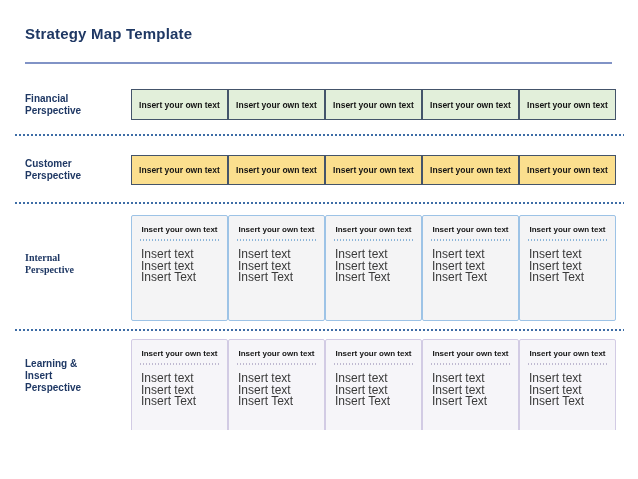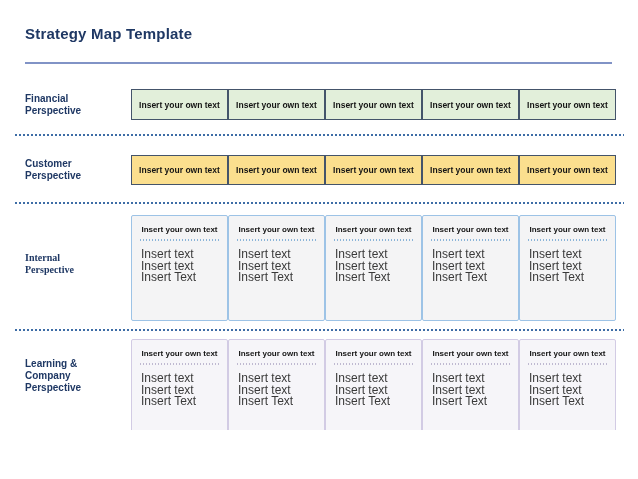--- a/index.html
+++ b/index.html
@@ -174,21 +174,21 @@
       <div class="card-line">Insert text</div>
       <div class="card-line">Insert text</div>
       <div class="card-line">Insert Text</div>
     </div>
   </div>
 
   <div class="dotted-sep sep3"></div>
 
   <div class="row-label lbl-learning">
     <span>Learning &amp;</span>
-    <span>Company</span>
+    <span>Insert</span>
     <span>Perspective</span>
   </div>
   <div class="boxes row-learning">
     <div class="tall-box">
       <div class="card-header">Insert your own text</div>
       <div class="card-sep"></div>
       <div class="card-line">Insert text</div>
       <div class="card-line">Insert text</div>
       <div class="card-line">Insert Text</div>
     </div>

